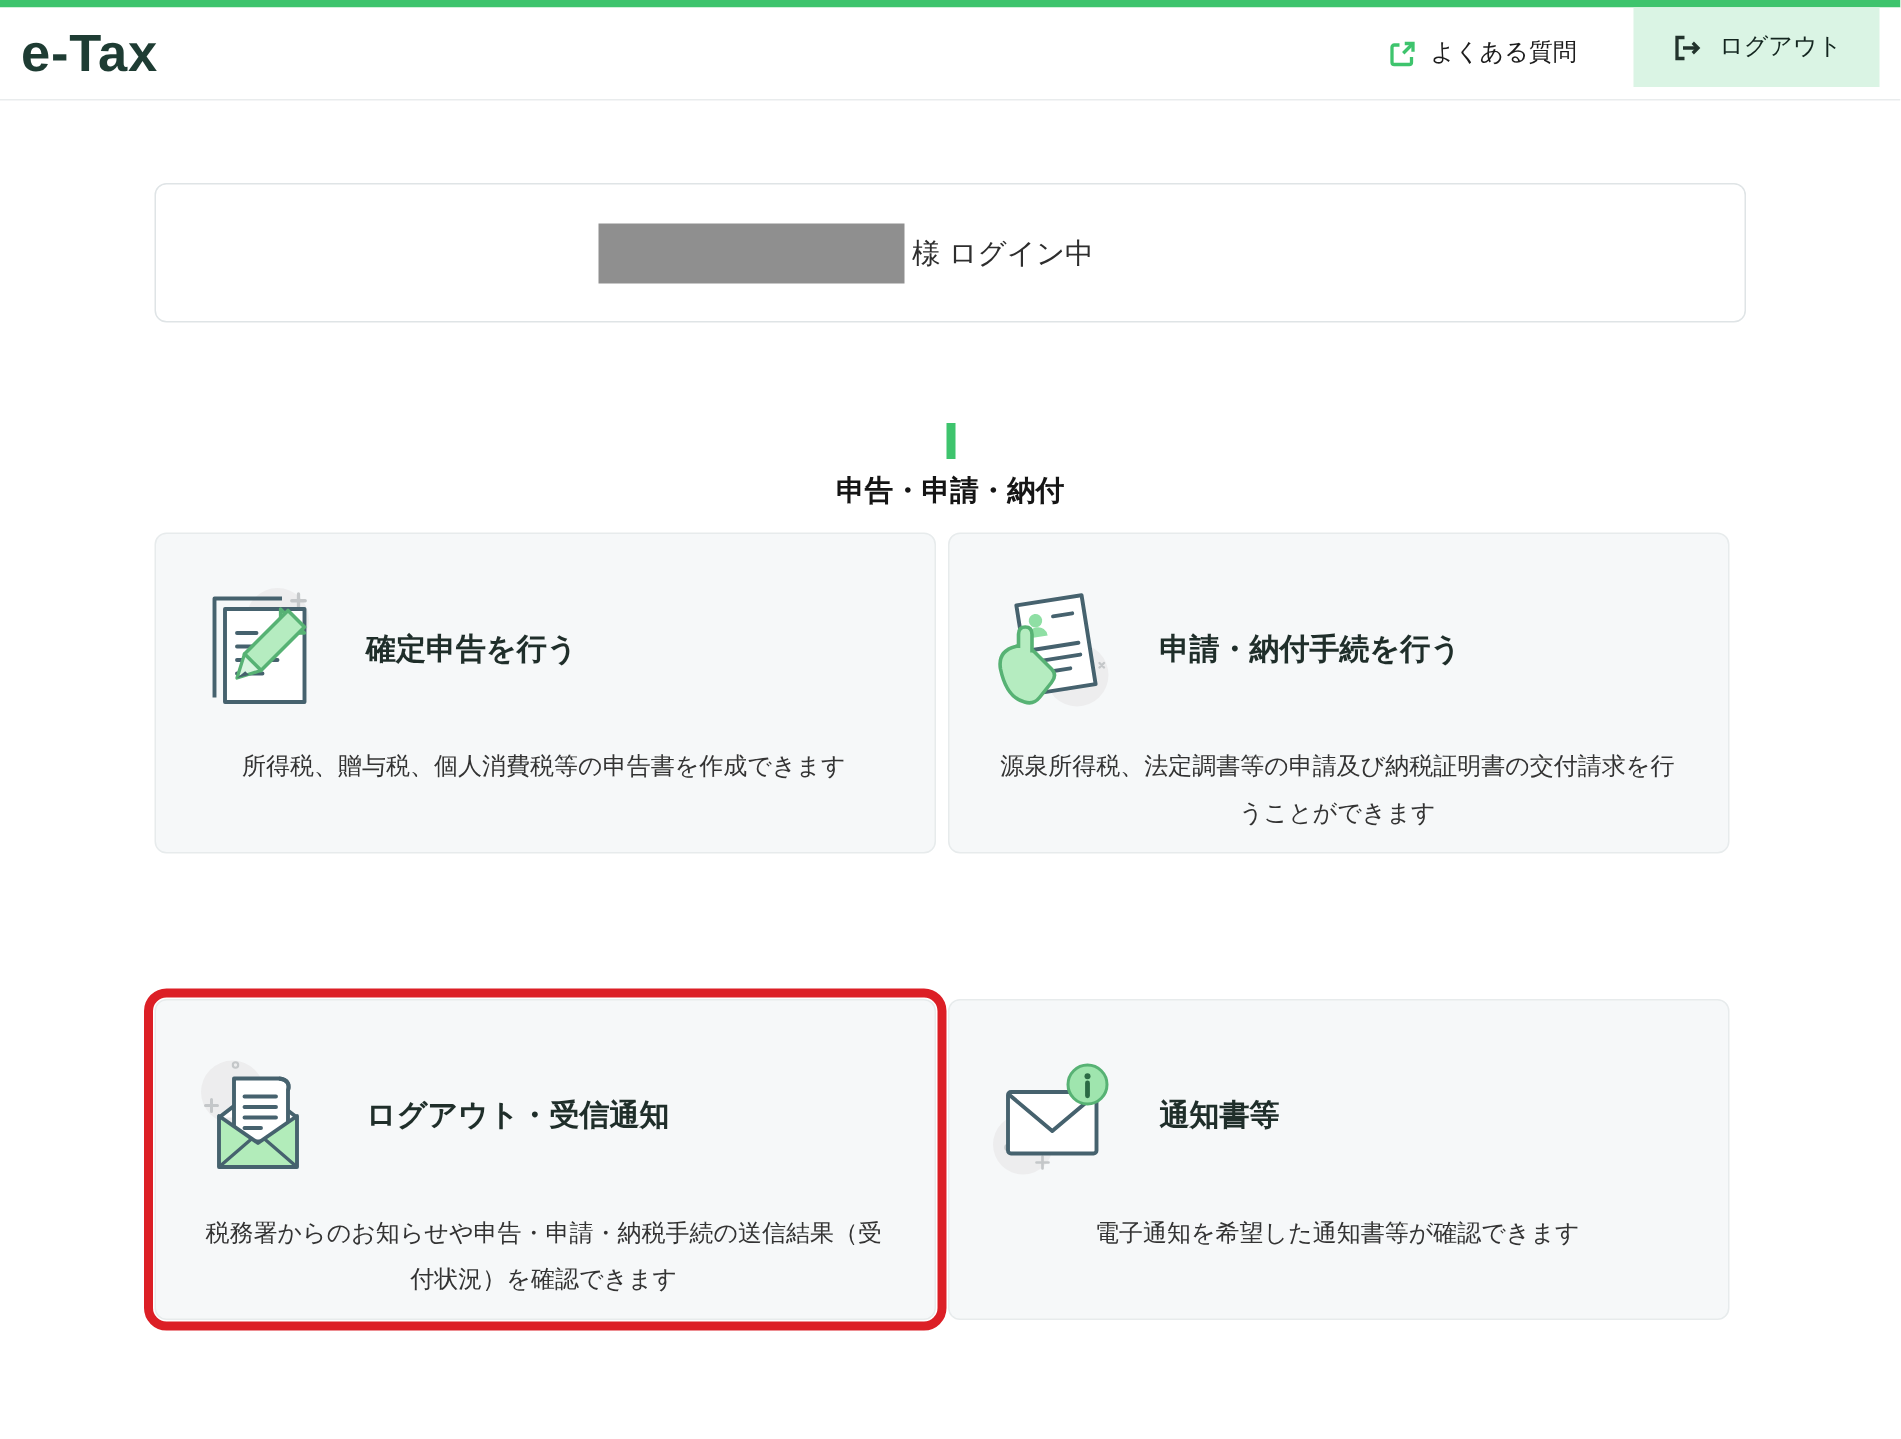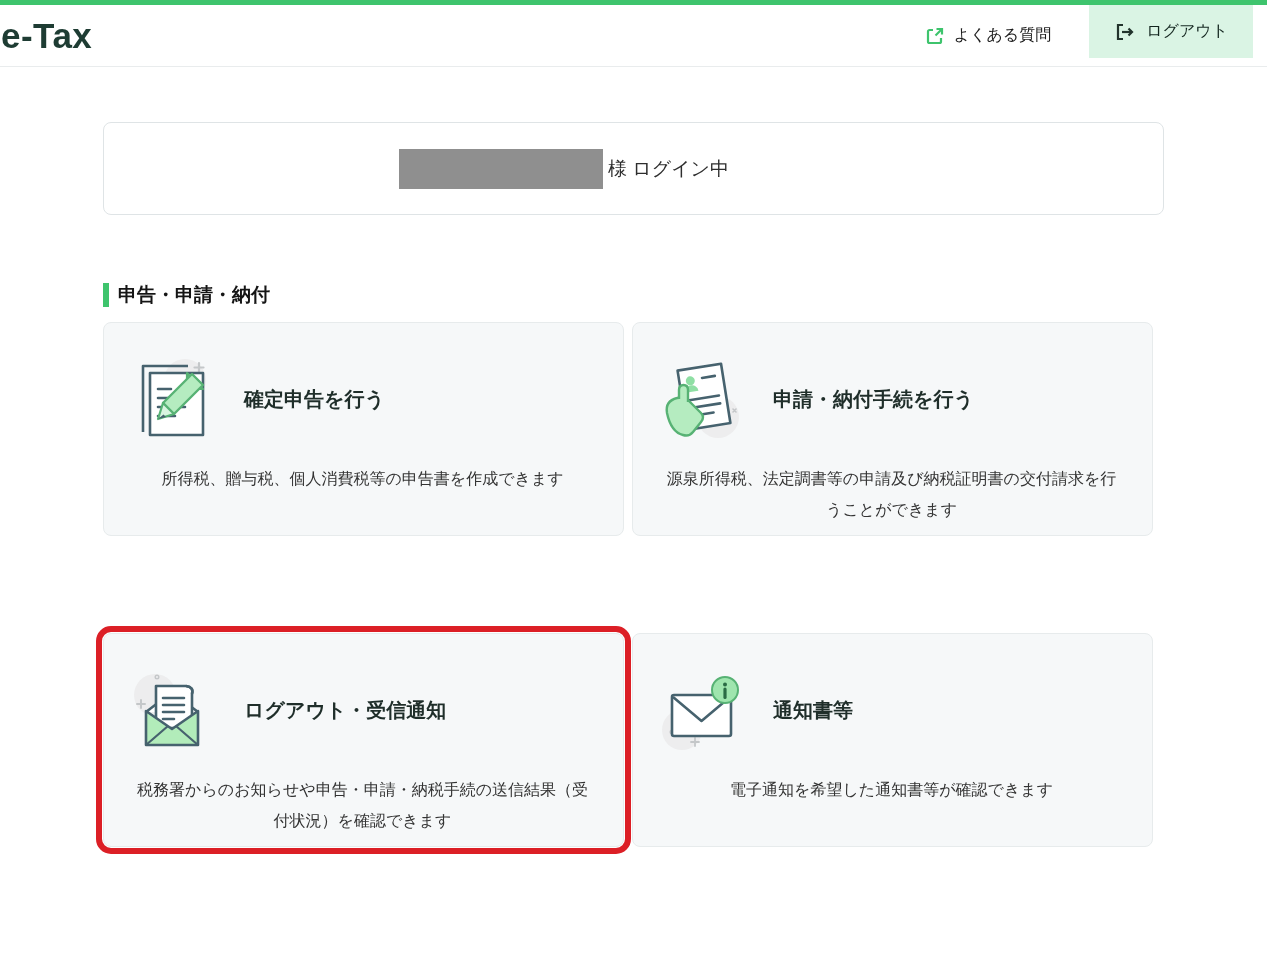--- a/index.html
+++ b/index.html
@@ -6,21 +6,21 @@
   html,body { margin:0; padding:0; }
   body {
     width:1267px; height:959px; position:relative; overflow:hidden;
     background:#ffffff; color:#333;
     font-family:"Liberation Sans","DejaVu Sans",sans-serif;
   }
   
   .topbar { height:5px; background:#3ec46d; }
   .header {
     height:62px; display:flex; align-items:center;
-    padding-left:1px; border-bottom:1px solid #e9eced; background:#fff;
+    padding-left:14px; border-bottom:1px solid #e9eced; background:#fff;
   }
   .logo {
     font-size:35px; font-weight:700; color:#1e3c33; letter-spacing:0.5px;
     line-height:1;
   }
   .header-right { margin-left:auto; display:flex; align-items:center; height:100%; }
   .faq-link {
     display:flex; align-items:center; gap:9px;
     font-size:16px; color:#1c1c1c; cursor:pointer; text-decoration:none;
   }
@@ -38,21 +38,21 @@
   .login-card {
     margin-top:55px; height:93px;
     border:1px solid #dfe4e6; border-radius:8px; background:#fff;
     display:flex; align-items:center;
   }
   .redacted-block { width:204px; height:40px; background:#8f8f8f; margin-left:295px; flex:none; }
   .login-label { font-size:19px; color:#2e2e2e; margin-left:5px; white-space:nowrap; }
   
   .section-1 { margin-top:67px; }
   .section-2 { margin-top:97px; }
-  .section-title { display:flex; align-items:center; gap:9px; }
+  .section-title { display:flex; align-items:center; gap:9px;flex-direction:column; }
   .section-bar { width:6px; height:24px; background:#3ec46d; flex:none; }
   .section-label { font-size:19px; font-weight:700; color:#151515; line-height:26px; }
   .cards-row { display:flex; gap:8px; margin-top:14px; }
   .card {
     width:521px; height:214px; flex:none;
     background:#f6f8f9; border:1px solid #e7ebec; border-radius:8px;
     padding:30px 28px 0 22px; cursor:pointer;
   }
   .card.highlighted { outline:6px solid #dc1f26; outline-offset:1px; }
   .card-head { display:flex; align-items:center; gap:26px; height:92px; }

